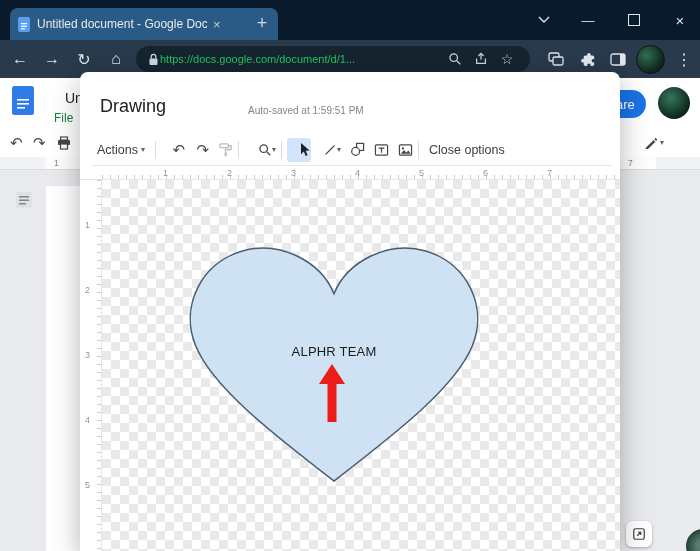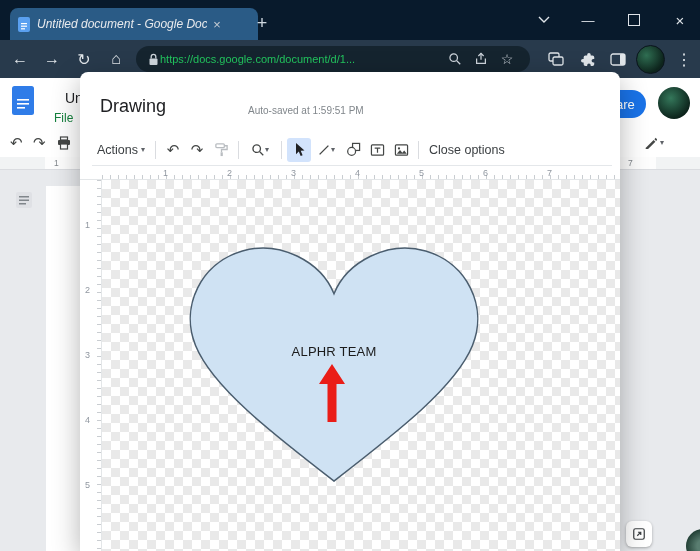--- a/index.html
+++ b/index.html
@@ -1,22 +1,22 @@
 <!DOCTYPE html>
 <html><head>
 <meta charset="utf-8">
 <style>
   html,body{margin:0;padding:0;background:#202124;}
   .window{position:relative;width:700px;height:551px;overflow:hidden;
           font-family:"Liberation Sans",sans-serif;background:#f1f3f4;
           -webkit-font-smoothing:antialiased;}
   
   .titlebar{position:absolute;left:0;top:0;width:700px;height:40px;background:#081a2c;}
-  .tab{position:absolute;left:10px;top:8px;width:248px;height:32px;background:#2a5b86;
-       border-radius:8px 8px 0 0;display:flex;align-items:center;padding:0 8px;box-sizing:border-box;font-style:italic;}
+  .tab{position:absolute;left:10px;top:8px;width:268px;height:32px;background:#2a5b86;
+       border-radius:8px 8px 0 0;display:flex;align-items:center;padding:0 8px;box-sizing:border-box;}
   .tab-title{flex:1;margin-left:7px;font-size:12px;color:#e8eaed;white-space:nowrap;
              overflow:hidden;max-width:170px;}
   .tab-close{color:#c6cdd4;font-size:13px;margin-left:6px;cursor:default;line-height:1;}
   .newtab{position:absolute;left:250px;top:11px;width:24px;height:24px;color:#cfd8e0;
           font-size:18px;text-align:center;line-height:24px;}
   .winctl{position:absolute;top:0;height:40px;width:44px;display:flex;align-items:center;justify-content:center;color:#dfe4e9;}
   .wc-chev{left:522px;}.wc-min{left:566px;font-size:13px;}.wc-max{left:612px;}.wc-close{left:658px;font-size:15px;}
   .maxbox{width:10px;height:10px;border:1.2px solid #dfe4e9;}
   
   .navbar{position:absolute;left:0;top:40px;width:700px;height:38px;background:#283a4c;}
@@ -52,21 +52,21 @@
                 background:radial-gradient(circle,#597d70 25%,#1d3a30 75%);}
   
   .dialog{position:absolute;left:80px;top:72px;width:540px;height:479px;background:#fff;
           border-radius:8px 8px 0 0;box-shadow:0 8px 28px rgba(0,0,0,.30);z-index:5;}
   .dlg-title{position:absolute;left:20px;top:24px;font-size:18px;color:#202124;}
   .autosave{position:absolute;left:168px;top:33px;font-size:10px;color:#80868b;}
   .save-btn{position:absolute;left:406px;top:20px;width:116px;height:28px;background:#1a73e8;color:#fff;
             border:none;border-radius:4px;font-size:13px;font-weight:bold;font-family:"Liberation Sans",sans-serif;}
   .dlg-toolbar{position:absolute;left:12px;top:62px;right:8px;height:32px;display:flex;align-items:center;
                border-bottom:1px solid #e4e7ea;box-sizing:border-box;}
-  .tb-btn{display:flex;align-items:center;justify-content:center;height:24px;min-width:24px;
+  .tb-btn{display:flex;align-items:center;justify-content:flex-end;height:24px;min-width:24px;
           color:#5f6368;font-size:12.5px;border-radius:3px;}
   .tb-label{padding:0 5px;color:#3c4043;display:flex;align-items:center;gap:3px;}
   .caret{font-size:8px;color:#5f6368;}
   .tb-sep{width:1px;height:18px;background:#dadce0;margin:0 5px;}
   .tb-glyph{font-size:15px;color:#444746;}
   .selected-tool{background:#d2e3fc;}
   .dlg-ruler-h{position:absolute;left:22px;top:96px;width:518px;height:12px;background:#fff;
                border-bottom:1px solid #e3e6e8;box-sizing:border-box;
                background-image:linear-gradient(to right,#c9cdd1 1px,transparent 1px);
                background-size:8px 4px;background-repeat:repeat-x;background-position:0 100%;}

